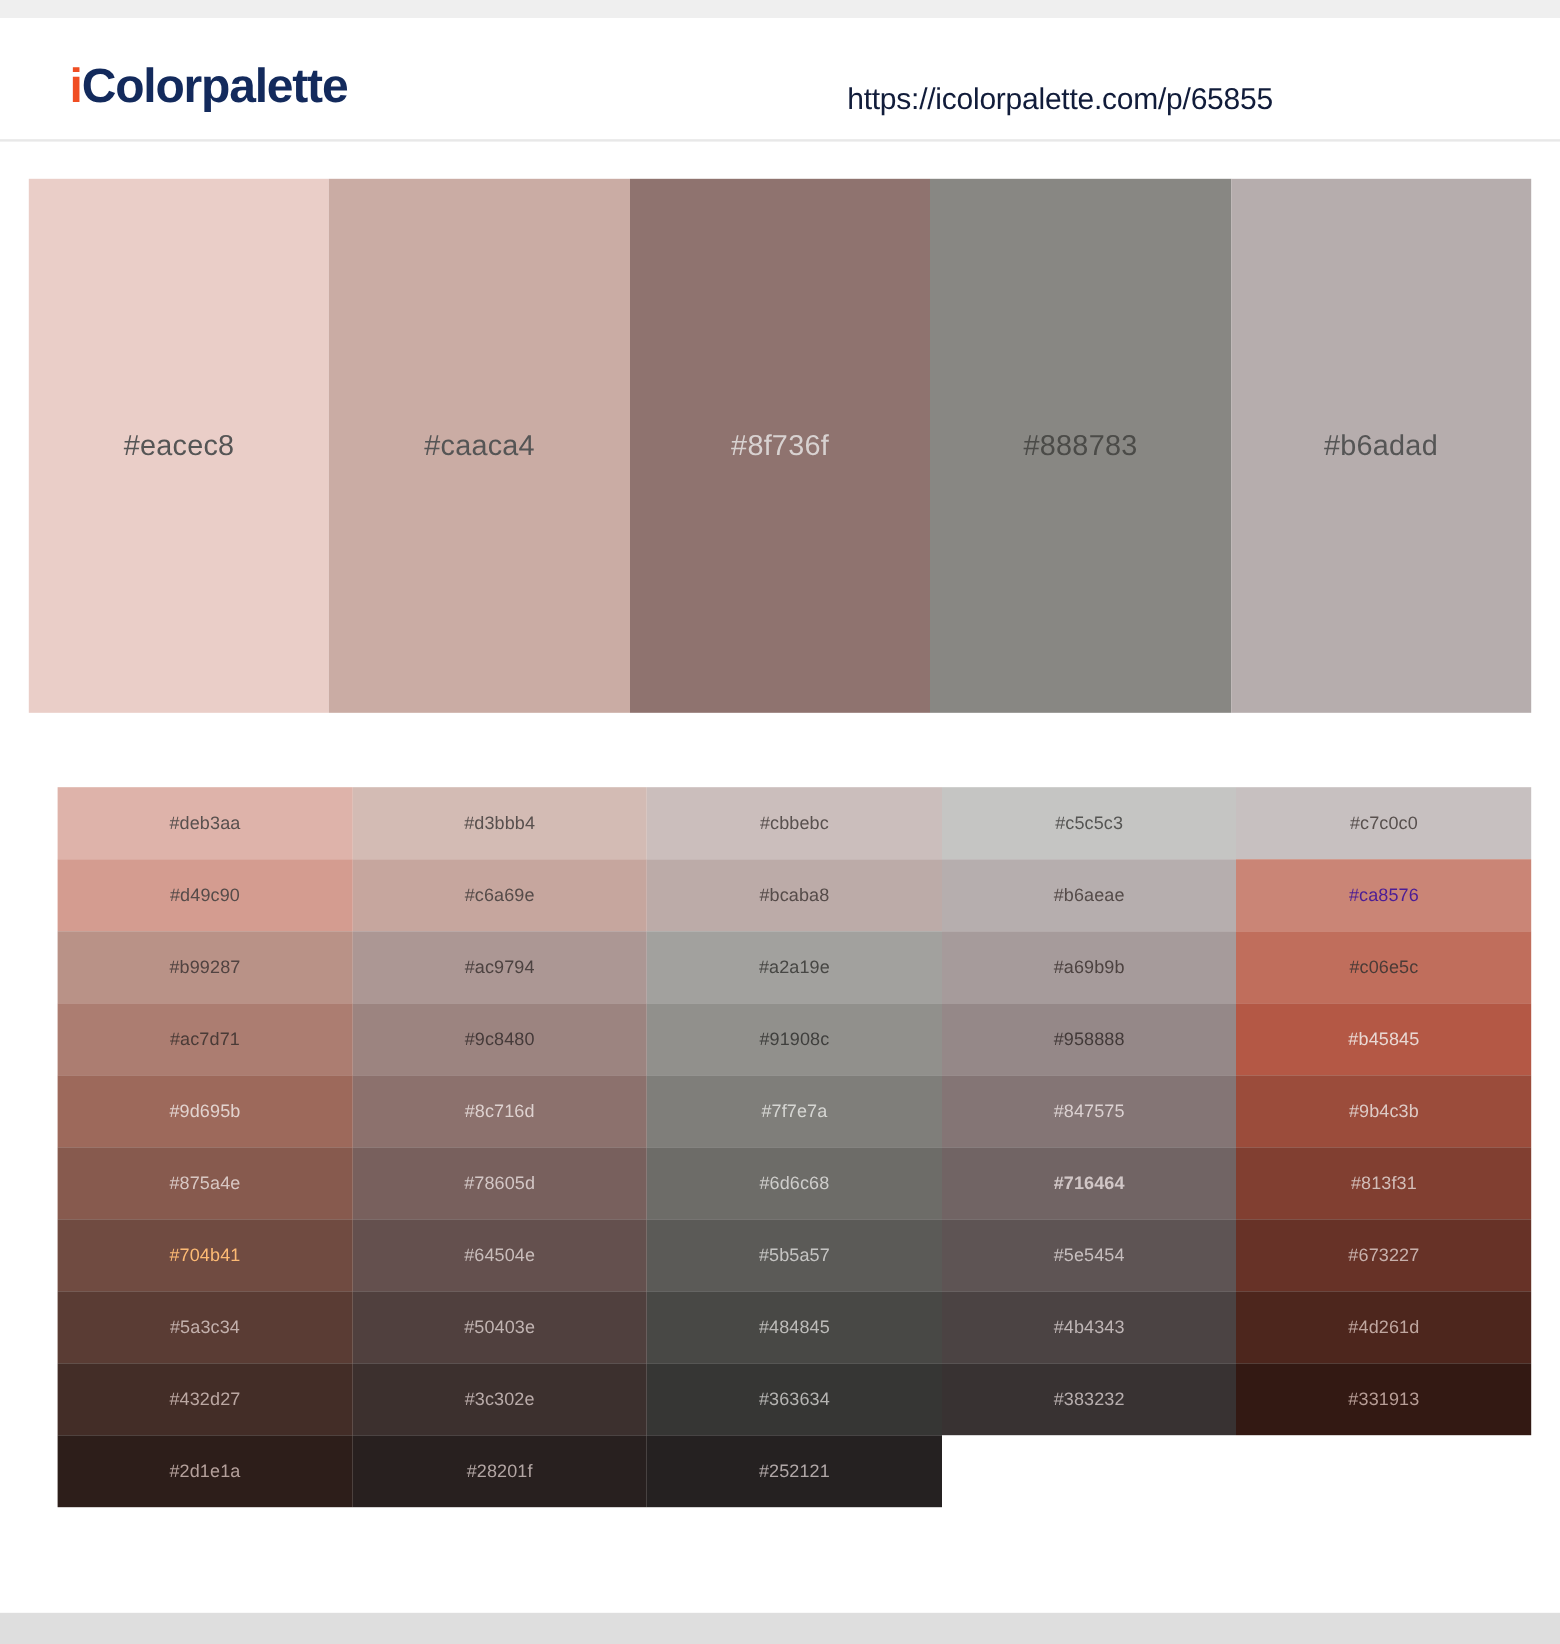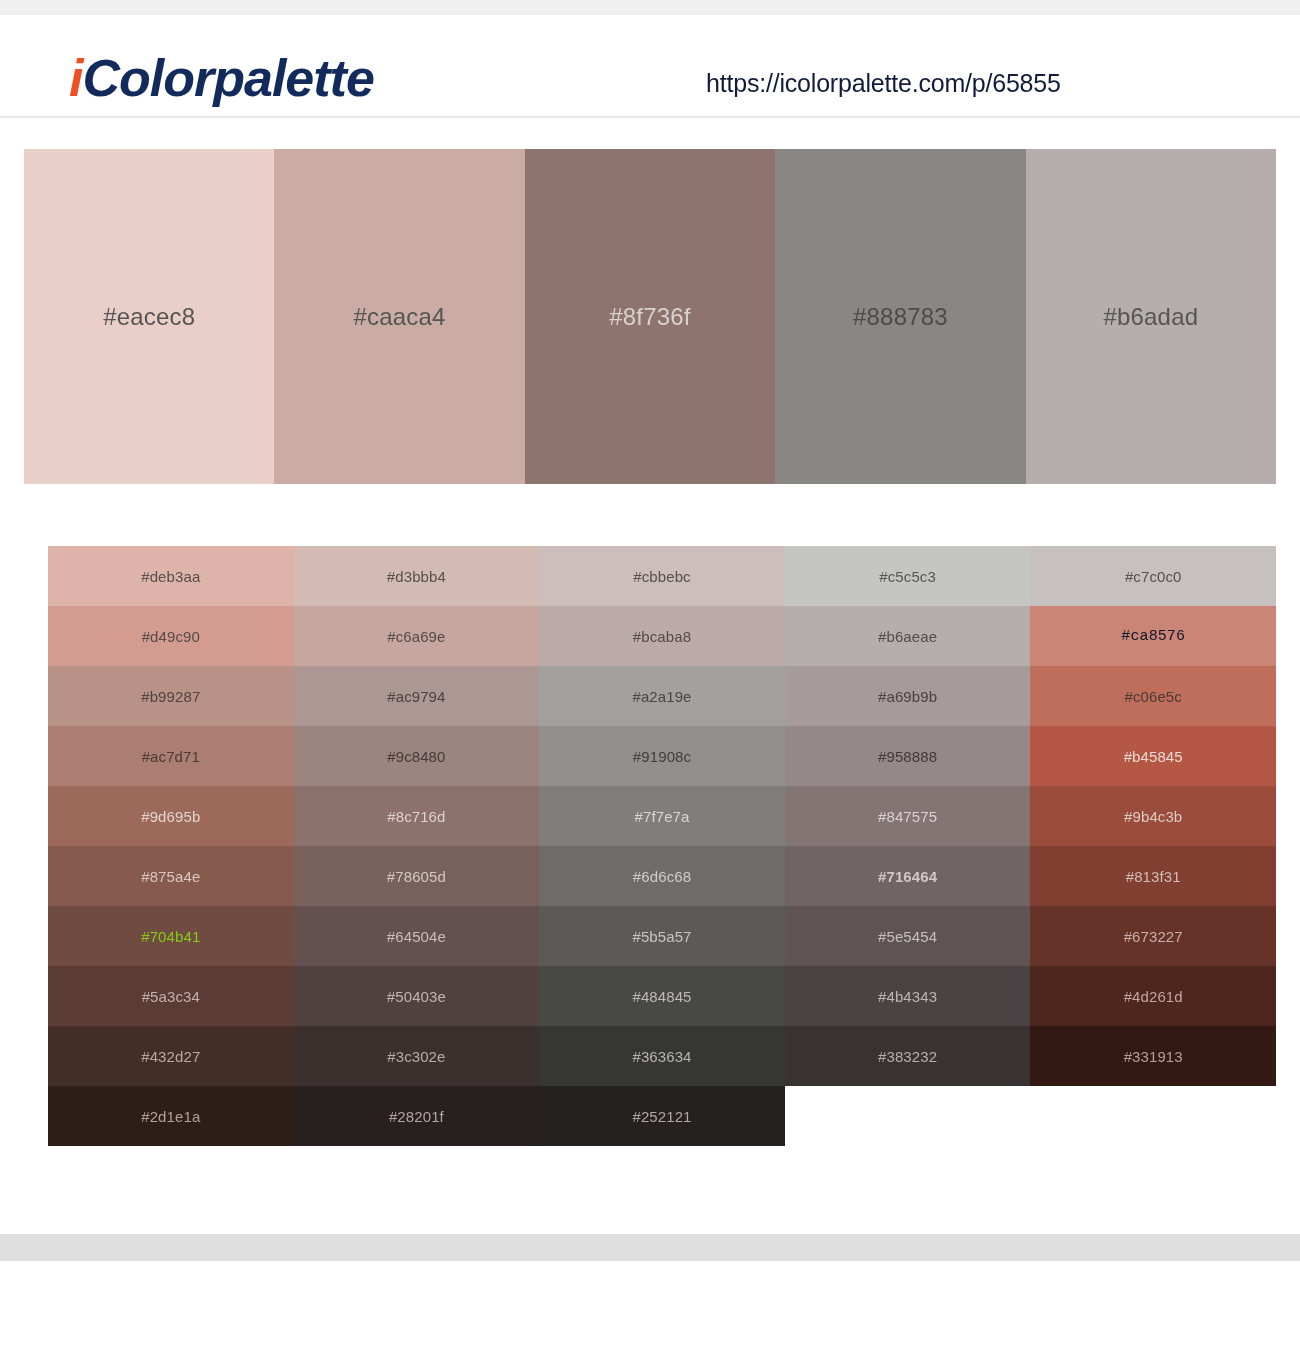--- a/index.html
+++ b/index.html
@@ -26,28 +26,27 @@
   
   .header {
     height: 103px;
     background: #ffffff;
     border-bottom: 2px solid #e8e8e8;
     position: relative;
     box-sizing: border-box;
   }
   .logo {
     position: absolute;
-    left: 69px;
+    left: 58px;
     top: 37px;
-    font-size: 52px;
+    font-size: 40px;
     font-weight: bold;
     letter-spacing: -1px;
     line-height: 1;
     white-space: nowrap;
-    font-style: italic;
   }
   .logo .logo-i {
     color: #f04e23;
   }
   .logo .logo-rest {
     color: #132a5c;
   }
   .page-url {
     position: absolute;
     left: 706px;
@@ -58,21 +57,21 @@
     white-space: nowrap;
   }
 
   
   .main-palette-wrap {
     padding-top: 31px;
   }
   .main-palette {
     margin: 0 24px;
     display: flex;
-    height: 335px;
+    height: 445px;
   }
   .main-swatch {
     flex: 1 1 0;
     display: flex;
     align-items: center;
     justify-content: center;
   }
   .main-swatch-label {
     font-size: 24px;
     letter-spacing: 0.2px;
@@ -164,21 +163,21 @@
       <div class="shade-cell" style="background: rgb(198, 166, 158);">
         <span class="shade-label" style="color: rgb(85, 75, 73);">#c6a69e</span>
       </div>
       <div class="shade-cell" style="background: rgb(188, 171, 168);">
         <span class="shade-label" style="color: rgb(85, 75, 73);">#bcaba8</span>
       </div>
       <div class="shade-cell" style="background: rgb(182, 174, 174);">
         <span class="shade-label" style="color: rgb(85, 75, 73);">#b6aeae</span>
       </div>
       <div class="shade-cell" style="background: rgb(202, 133, 118);">
-        <span class="shade-label" style="color: #0f172a; font-family: Liberation Mono, monospace;">#ca8576</span>
+        <span class="shade-label" style="color: #4c1d95;">#ca8576</span>
       </div>
       <div class="shade-cell" style="background: rgb(185, 146, 135);">
         <span class="shade-label" style="color: rgb(81, 67, 65);">#b99287</span>
       </div>
       <div class="shade-cell" style="background: rgb(172, 151, 148);">
         <span class="shade-label" style="color: rgb(76, 66, 64);">#ac9794</span>
       </div>
       <div class="shade-cell" style="background: rgb(162, 161, 158);">
         <span class="shade-label" style="color: rgb(71, 71, 68);">#a2a19e</span>
       </div>
@@ -227,21 +226,21 @@
       <div class="shade-cell" style="background: rgb(109, 108, 104);">
         <span class="shade-label" style="color: rgb(206, 205, 203);">#6d6c68</span>
       </div>
       <div class="shade-cell" style="background: rgb(113, 100, 100);">
         <span class="shade-label" style="color: rgb(209, 199, 199); font-weight: bold;">#716464</span>
       </div>
       <div class="shade-cell" style="background: rgb(129, 63, 49);">
         <span class="shade-label" style="color: rgb(210, 189, 184);">#813f31</span>
       </div>
       <div class="shade-cell" style="background: rgb(112, 75, 65);">
-        <span class="shade-label" style="color: #84cc16;">#704b41</span>
+        <span class="shade-label" style="color: #fdba74;">#704b41</span>
       </div>
       <div class="shade-cell" style="background: rgb(100, 80, 78);">
         <span class="shade-label" style="color: rgb(201, 189, 187);">#64504e</span>
       </div>
       <div class="shade-cell" style="background: rgb(91, 90, 87);">
         <span class="shade-label" style="color: rgb(197, 196, 194);">#5b5a57</span>
       </div>
       <div class="shade-cell" style="background: rgb(94, 84, 84);">
         <span class="shade-label" style="color: rgb(199, 191, 191);">#5e5454</span>
       </div>

